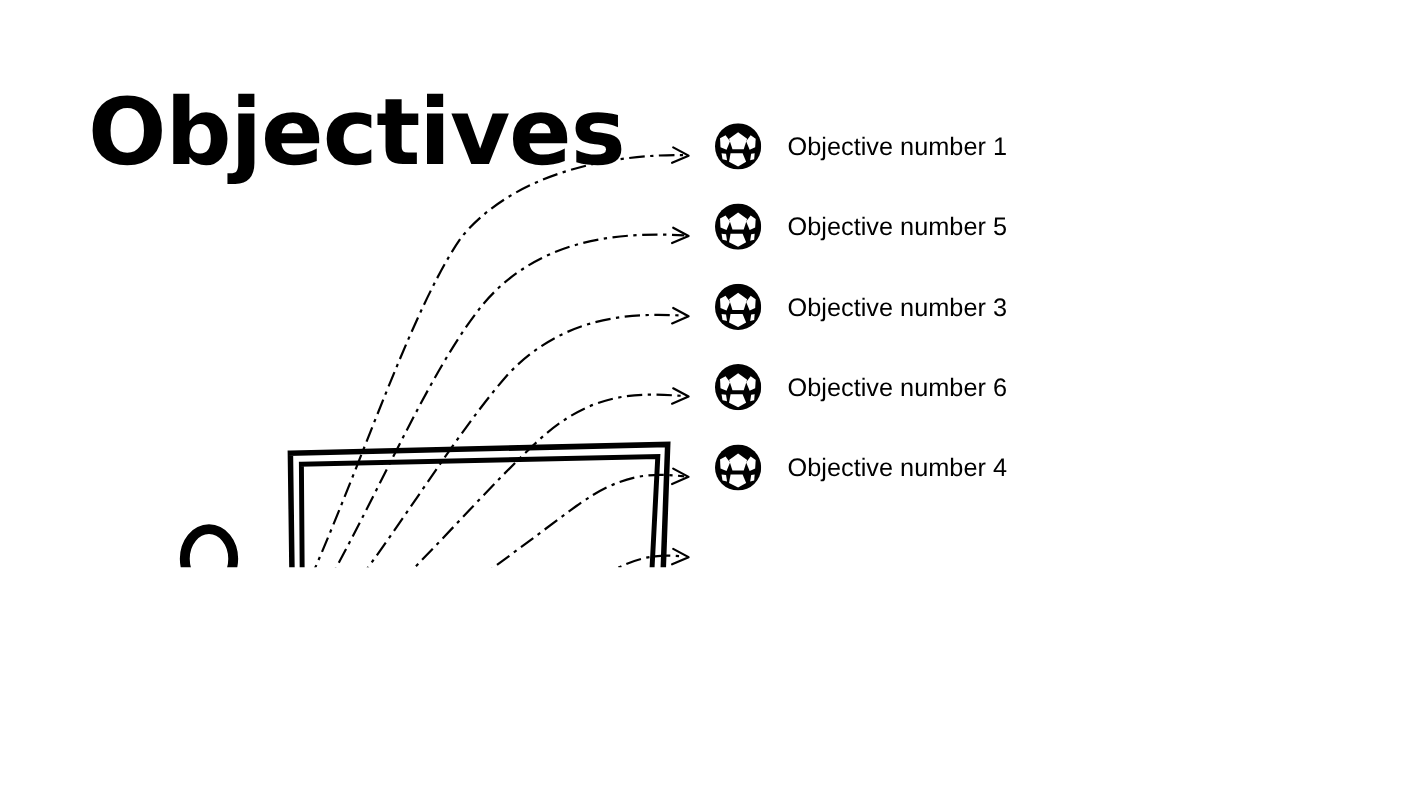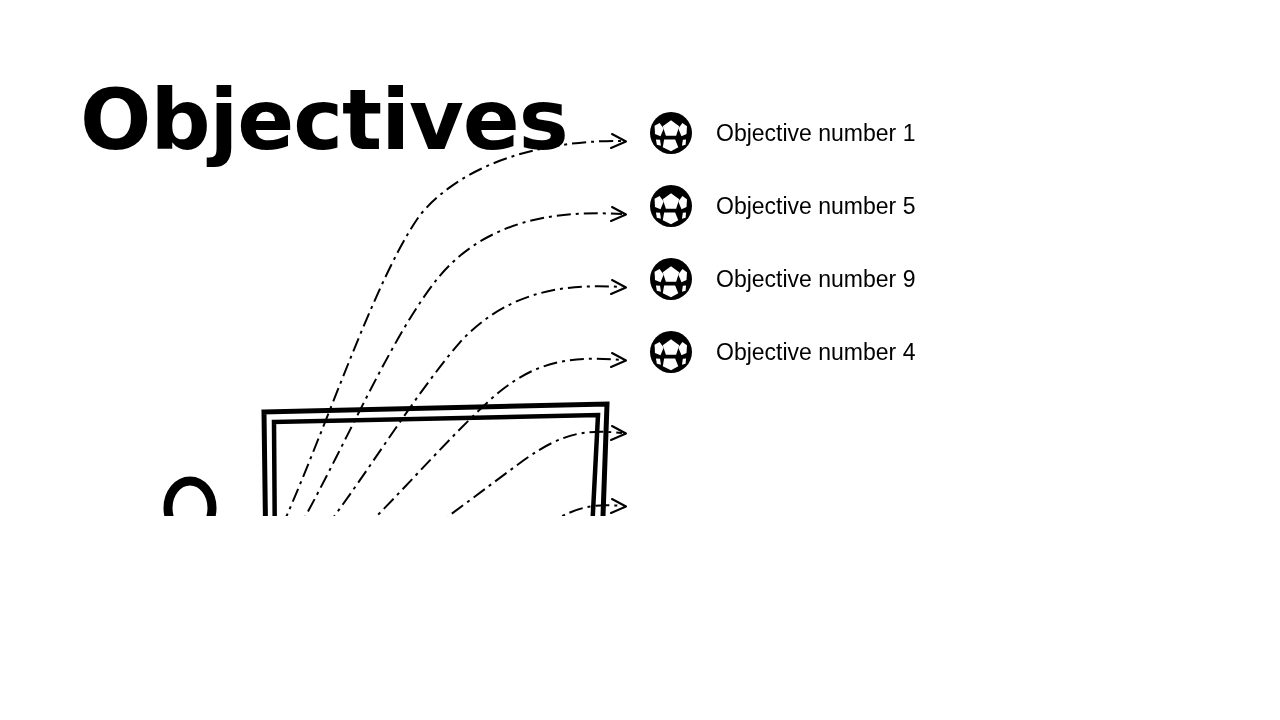--- a/index.html
+++ b/index.html
@@ -185,37 +185,53 @@
             <polygon points="35.5,12 40.5,15.5 40,24 34.5,26.5 31,18"></polygon>
             <polygon points="15.5,30 27.5,30 31,38.5 23,43 14,38.5"></polygon>
             <polygon points="6.5,30 11,30.5 12,37 7.5,36"></polygon>
             <polygon points="39.5,30 36,30.5 35,37 39,36"></polygon>
           </g>
         </svg>
       </span>
       <span class="objective-text">Objective number 5</span>
     </li>
 
-
-
-    <li class="objective-item">
-      <span class="ball-bullet">
-        <svg viewBox="0 0 46 46" xmlns="http://www.w3.org/2000/svg">
-          <circle cx="23" cy="23" r="23" fill="#000000"></circle>
-          <g fill="#ffffff">
-            <polygon points="23,9 32,15.5 28.6,26 17.4,26 14,15.5"></polygon>
-            <polygon points="10.5,12 15,18 11.5,26.5 5.5,24 5,15"></polygon>
-            <polygon points="35.5,12 40.5,15.5 40,24 34.5,26.5 31,18"></polygon>
-            <polygon points="15.5,30 27.5,30 31,38.5 23,43 14,38.5"></polygon>
-            <polygon points="6.5,30 11,30.5 12,37 7.5,36"></polygon>
-            <polygon points="39.5,30 36,30.5 35,37 39,36"></polygon>
-          </g>
-        </svg>
-      </span>
-      <span class="objective-text">Objective number 9</span>
+    <li class="objective-item">
+      <span class="ball-bullet">
+        <svg viewBox="0 0 46 46" xmlns="http://www.w3.org/2000/svg">
+          <circle cx="23" cy="23" r="23" fill="#000000"></circle>
+          <g fill="#ffffff">
+            <polygon points="23,9 32,15.5 28.6,26 17.4,26 14,15.5"></polygon>
+            <polygon points="10.5,12 15,18 11.5,26.5 5.5,24 5,15"></polygon>
+            <polygon points="35.5,12 40.5,15.5 40,24 34.5,26.5 31,18"></polygon>
+            <polygon points="15.5,30 27.5,30 31,38.5 23,43 14,38.5"></polygon>
+            <polygon points="6.5,30 11,30.5 12,37 7.5,36"></polygon>
+            <polygon points="39.5,30 36,30.5 35,37 39,36"></polygon>
+          </g>
+        </svg>
+      </span>
+      <span class="objective-text">Objective number 3</span>
+    </li>
+
+
+    <li class="objective-item">
+      <span class="ball-bullet">
+        <svg viewBox="0 0 46 46" xmlns="http://www.w3.org/2000/svg">
+          <circle cx="23" cy="23" r="23" fill="#000000"></circle>
+          <g fill="#ffffff">
+            <polygon points="23,9 32,15.5 28.6,26 17.4,26 14,15.5"></polygon>
+            <polygon points="10.5,12 15,18 11.5,26.5 5.5,24 5,15"></polygon>
+            <polygon points="35.5,12 40.5,15.5 40,24 34.5,26.5 31,18"></polygon>
+            <polygon points="15.5,30 27.5,30 31,38.5 23,43 14,38.5"></polygon>
+            <polygon points="6.5,30 11,30.5 12,37 7.5,36"></polygon>
+            <polygon points="39.5,30 36,30.5 35,37 39,36"></polygon>
+          </g>
+        </svg>
+      </span>
+      <span class="objective-text">Objective number 6</span>
     </li>
 
     <li class="objective-item">
       <span class="ball-bullet">
         <svg viewBox="0 0 46 46" xmlns="http://www.w3.org/2000/svg">
           <circle cx="23" cy="23" r="23" fill="#000000"></circle>
           <g fill="#ffffff">
             <polygon points="23,9 32,15.5 28.6,26 17.4,26 14,15.5"></polygon>
             <polygon points="10.5,12 15,18 11.5,26.5 5.5,24 5,15"></polygon>
             <polygon points="35.5,12 40.5,15.5 40,24 34.5,26.5 31,18"></polygon>

